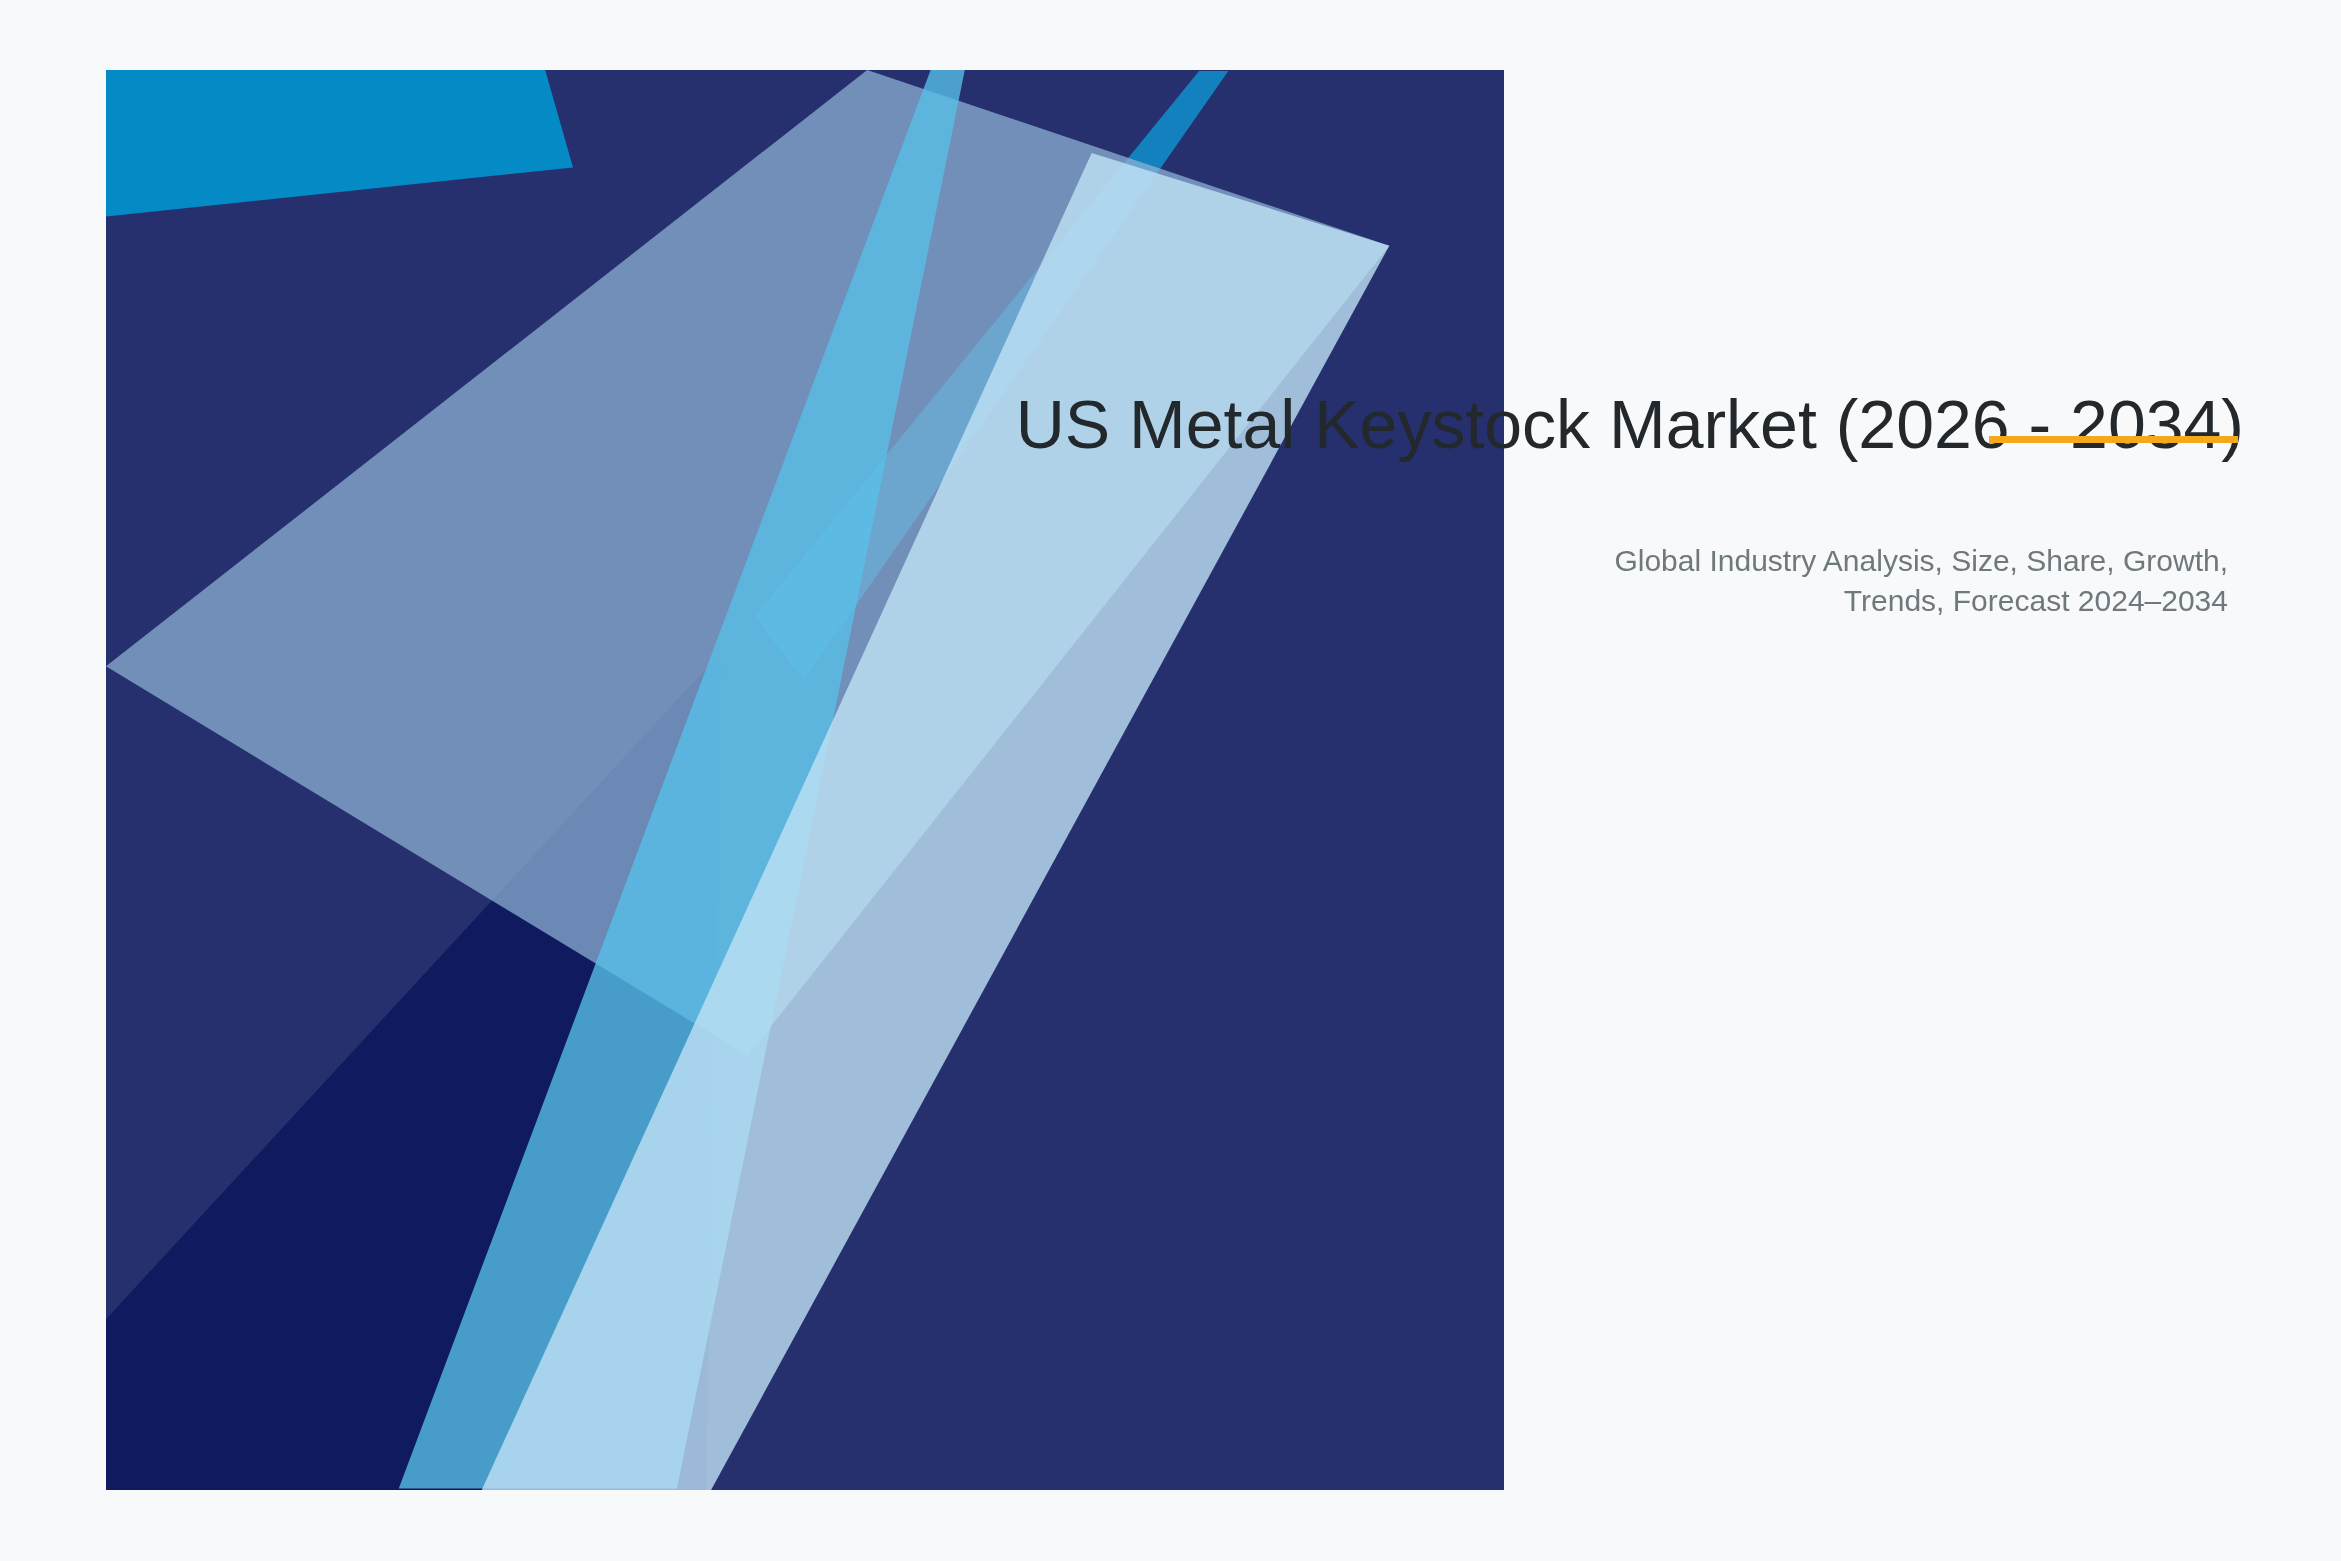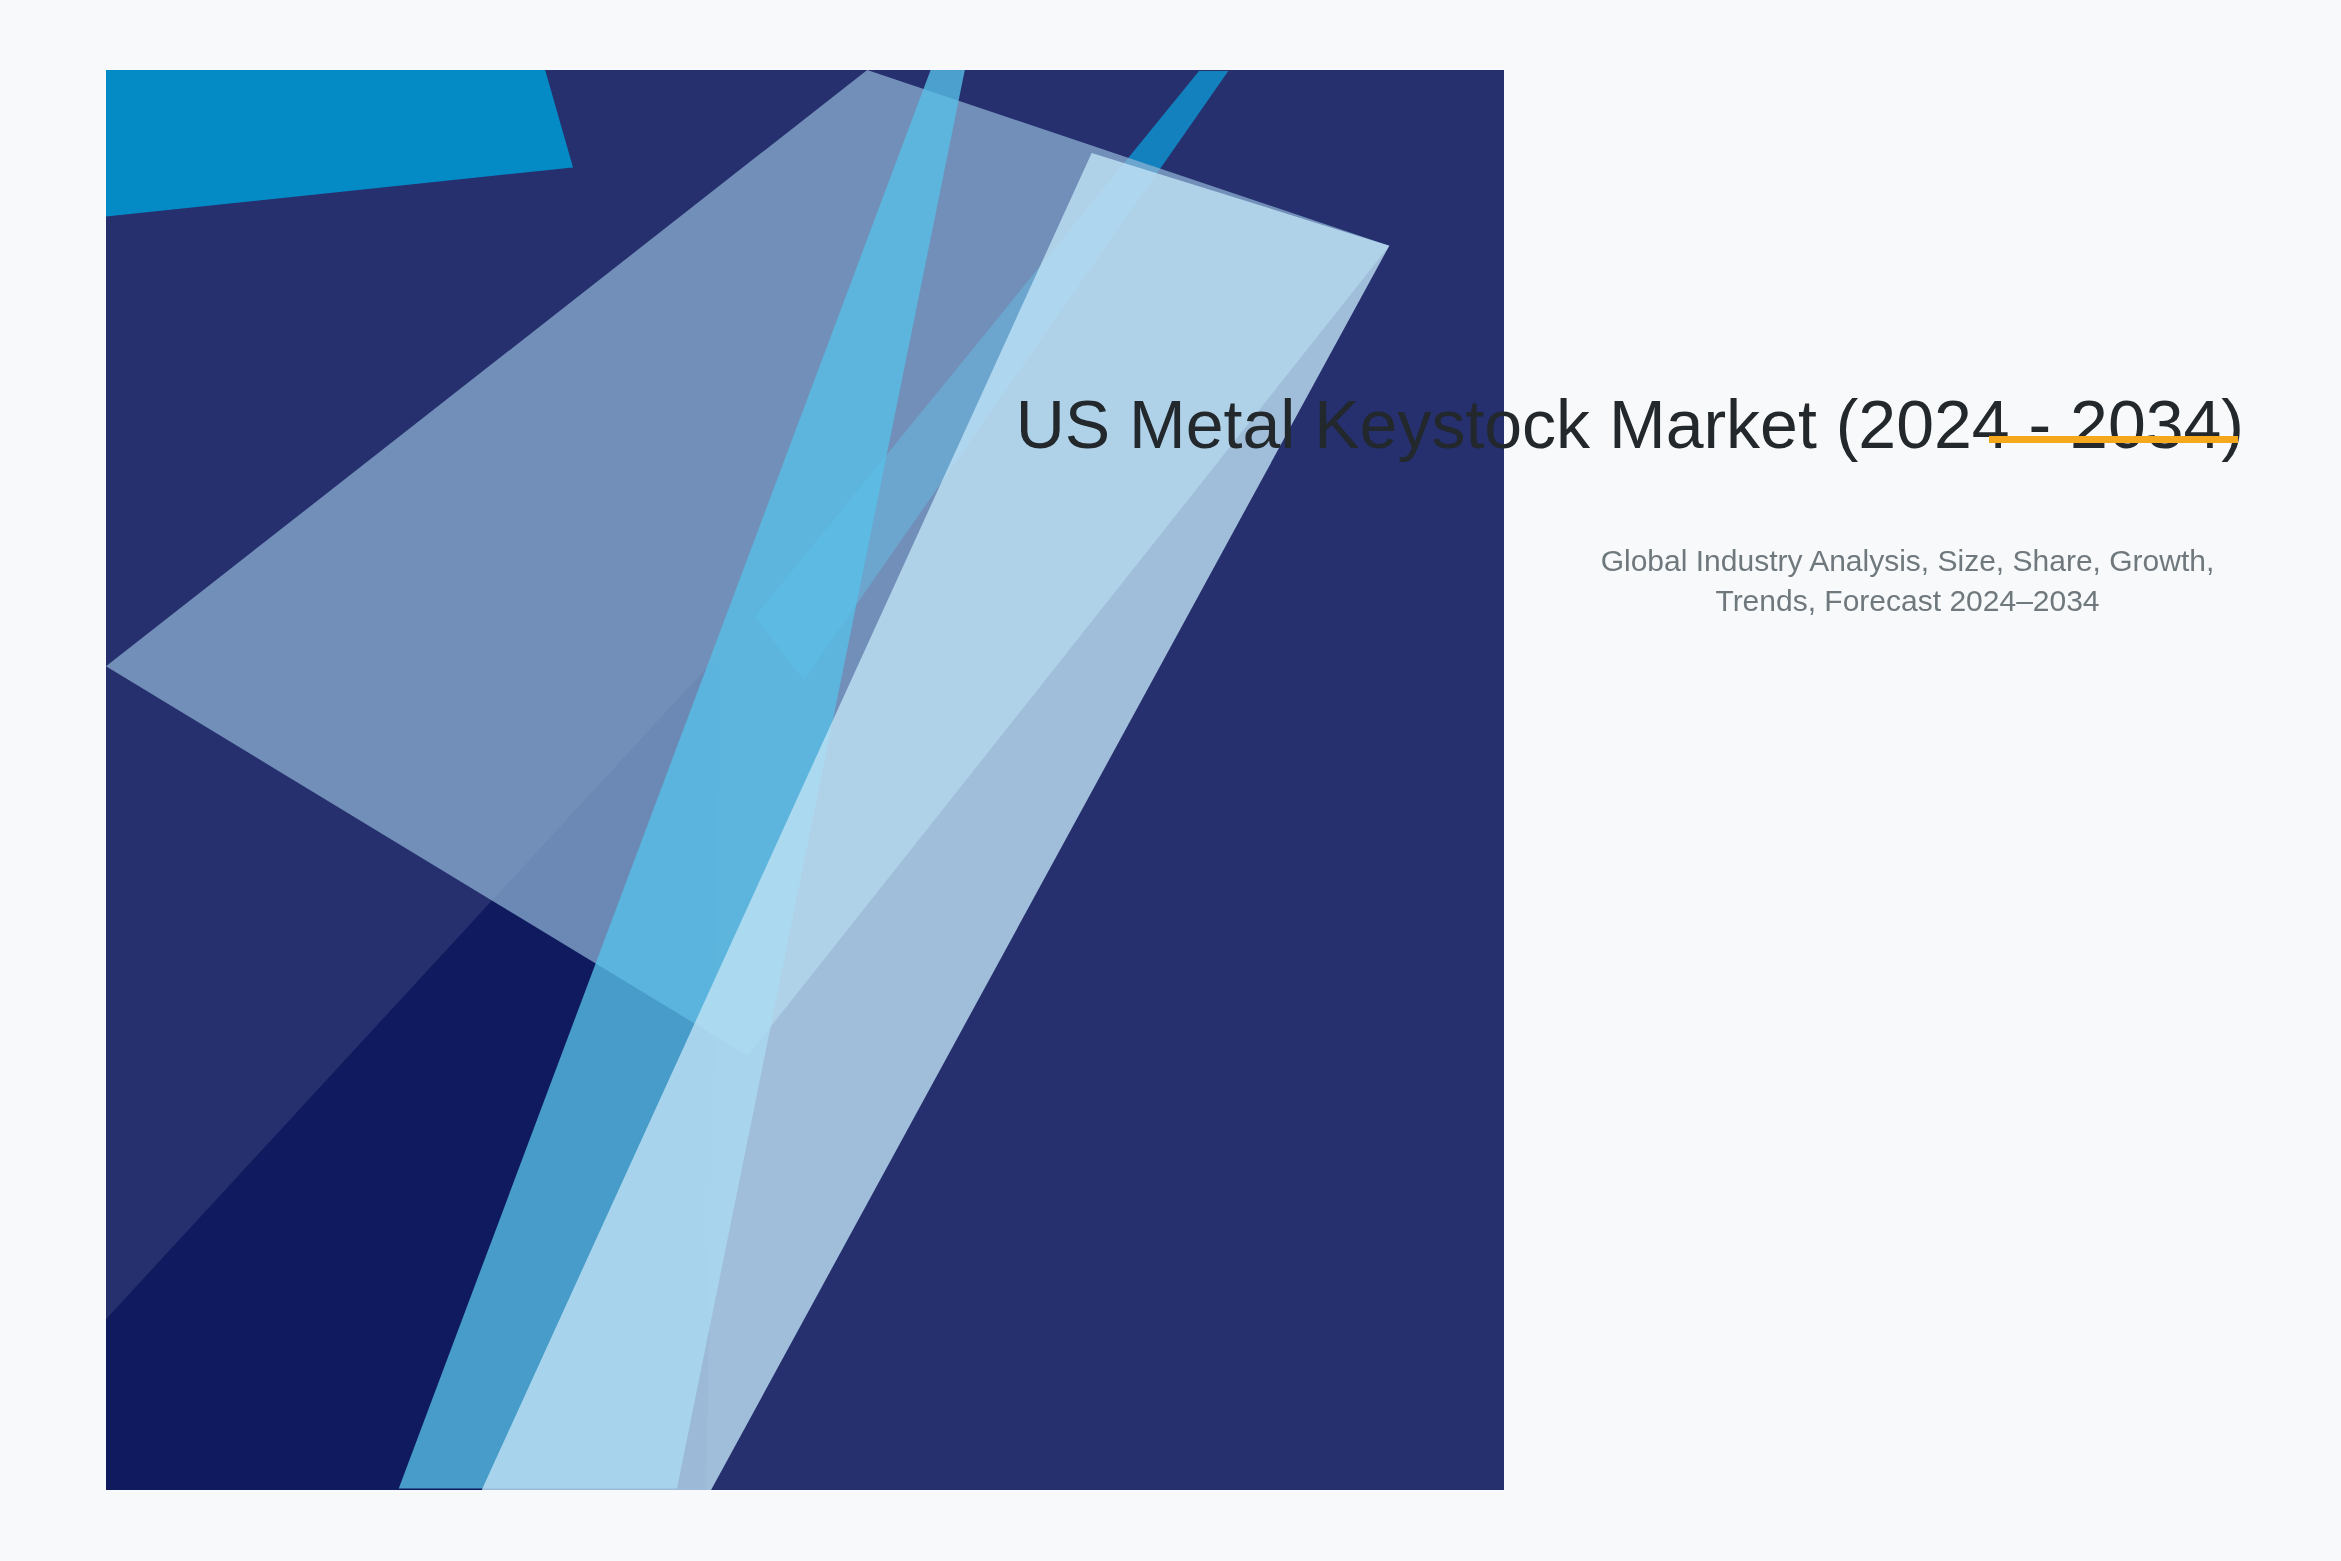--- a/index.html
+++ b/index.html
@@ -64,21 +64,21 @@
     z-index: 3;
   }
   .subtitle {
     margin: 16px;
     margin-top: 73px;
     font-family: "Liberation Sans", sans-serif;
     font-size: 30px;
     font-weight: 400;
     line-height: 1.33;
     color: #6f787d;
-    text-align: center;
+    text-align: right;
     padding-left: 576px;
   }
 </style>
 </head>
 <body>
 
 <div class="slide">
 
   <div class="artwork">
     <svg viewBox="0 0 2865 2910" preserveAspectRatio="none" xmlns="http://www.w3.org/2000/svg">
@@ -103,20 +103,20 @@
 
         <polygon points="1690,0 1760,0 1170,2907 600,2907" fill="#57c0e8" opacity="0.78"></polygon>
 
         <polygon points="2020,170 2630,360 1240,2910 770,2910" fill="#bfe2f5" opacity="0.80"></polygon>
       </g>
     </svg>
   </div>
 
   <div class="text-block">
     <div class="title-wrap">
-      <h1 class="title">US Metal Keystock Market (2024 - 2034)</h1>
+      <h1 class="title">US Metal Keystock Market (2026 - 2034)</h1>
       <span class="title-accent"></span>
     </div>
     <p class="subtitle">Global Industry Analysis, Size, Share, Growth, Trends, Forecast 2024–2034</p>
   </div>
 
 </div>
 
 
 </body></html>

